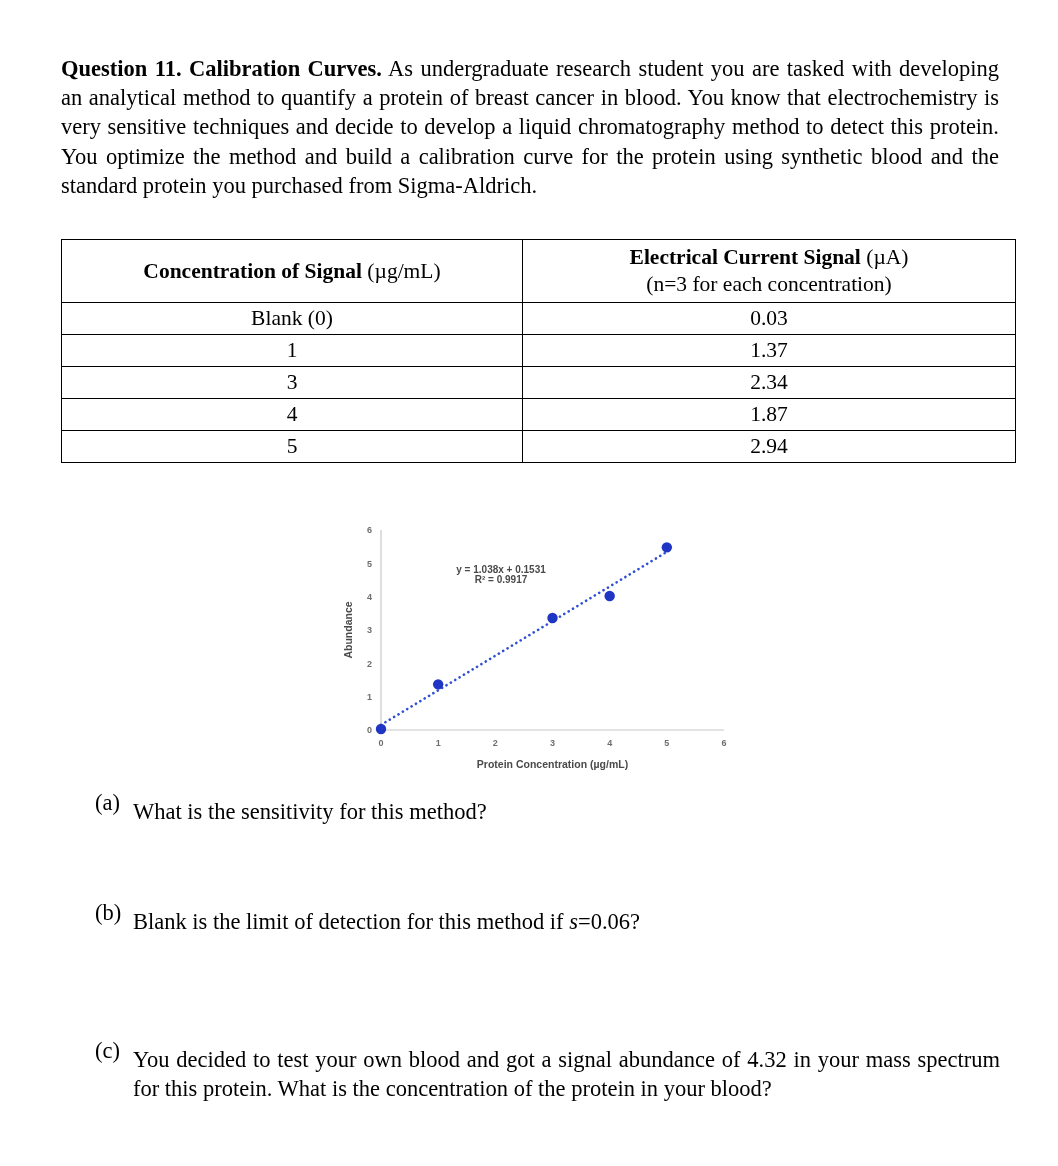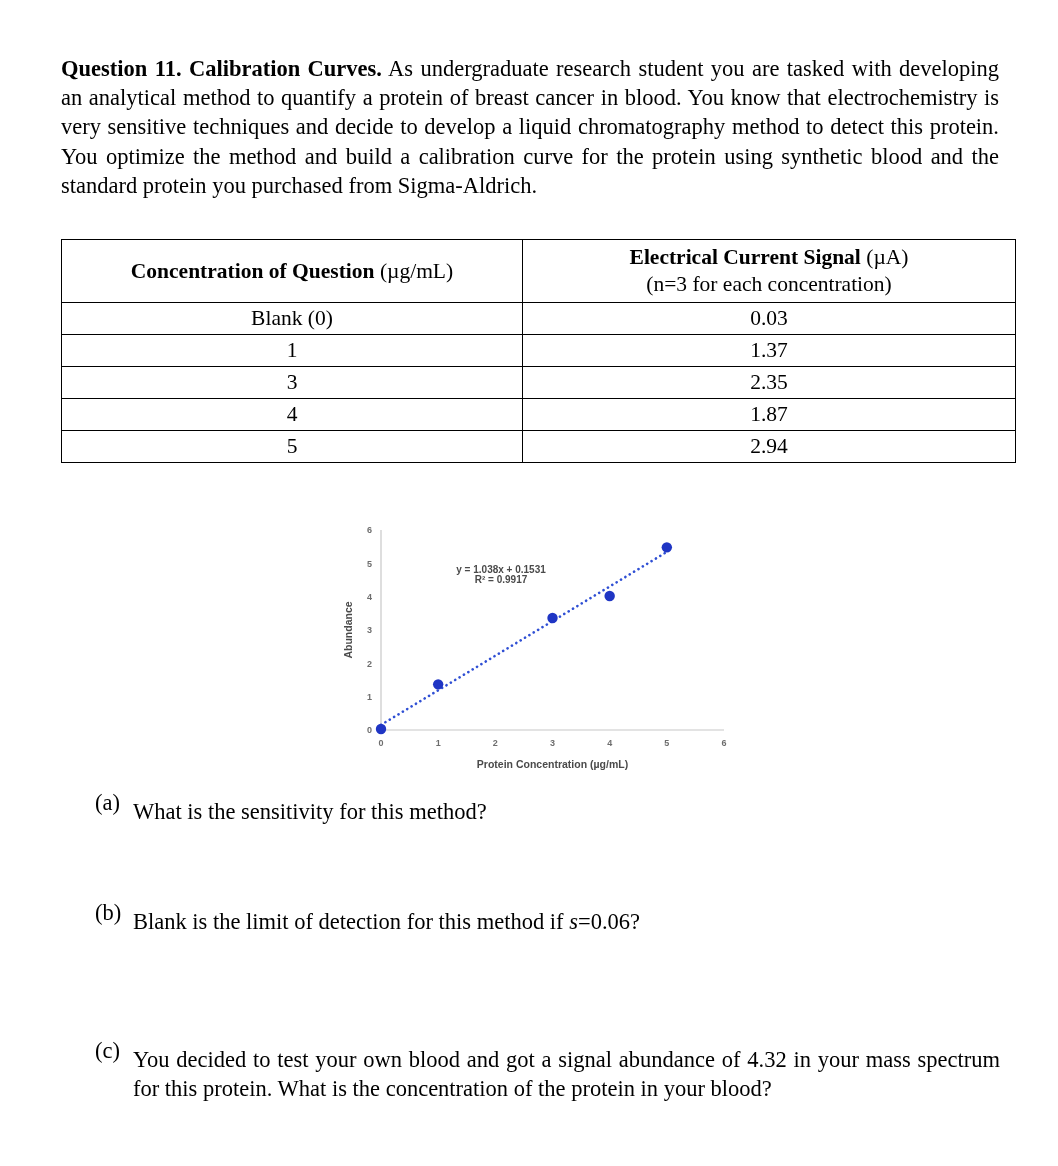--- a/index.html
+++ b/index.html
@@ -137,34 +137,34 @@
 </head>
 <body>
 
 <div class="page">
 
   <p class="intro"><span class="qhead">Question 11. Calibration Curves.</span> <span>As undergraduate research student you are tasked with developing an analytical method to quantify a protein of breast cancer in blood. You know that electrochemistry is very sensitive techniques and decide to develop a liquid chromatography method to detect this protein. You optimize the method and build a calibration curve for the protein using synthetic blood and the standard protein you purchased from Sigma-Aldrich.</span></p>
 
   <table class="data-table">
     <tbody>
       <tr class="head-row">
-        <td class="col-a"><span class="hd-bold">Concentration of Question</span> <span class="hd-unit">(µg/mL)</span></td>
+        <td class="col-a"><span class="hd-bold">Concentration of Signal</span> <span class="hd-unit">(µg/mL)</span></td>
         <td class="col-b"><span class="hd-bold">Electrical Current Signal</span> <span class="hd-unit">(µA)</span><span class="sub-line">(n=3 for each concentration)</span></td>
       </tr>
       <tr class="body-row">
         <td class="col-a">Blank (0)</td>
         <td class="col-b">0.03</td>
       </tr>
       <tr class="body-row">
         <td class="col-a">1</td>
         <td class="col-b">1.37</td>
       </tr>
       <tr class="body-row">
         <td class="col-a">3</td>
-        <td class="col-b">2.35</td>
+        <td class="col-b">2.34</td>
       </tr>
       <tr class="body-row">
         <td class="col-a">4</td>
         <td class="col-b">1.87</td>
       </tr>
       <tr class="body-row">
         <td class="col-a">5</td>
         <td class="col-b">2.94</td>
       </tr>
     </tbody>

